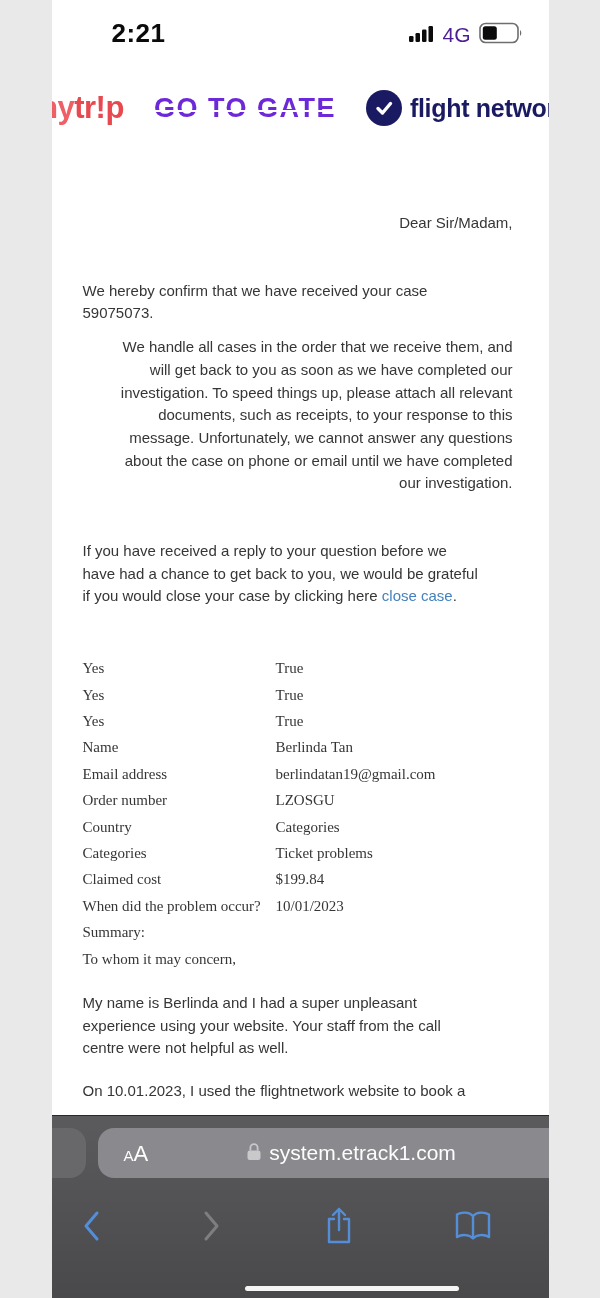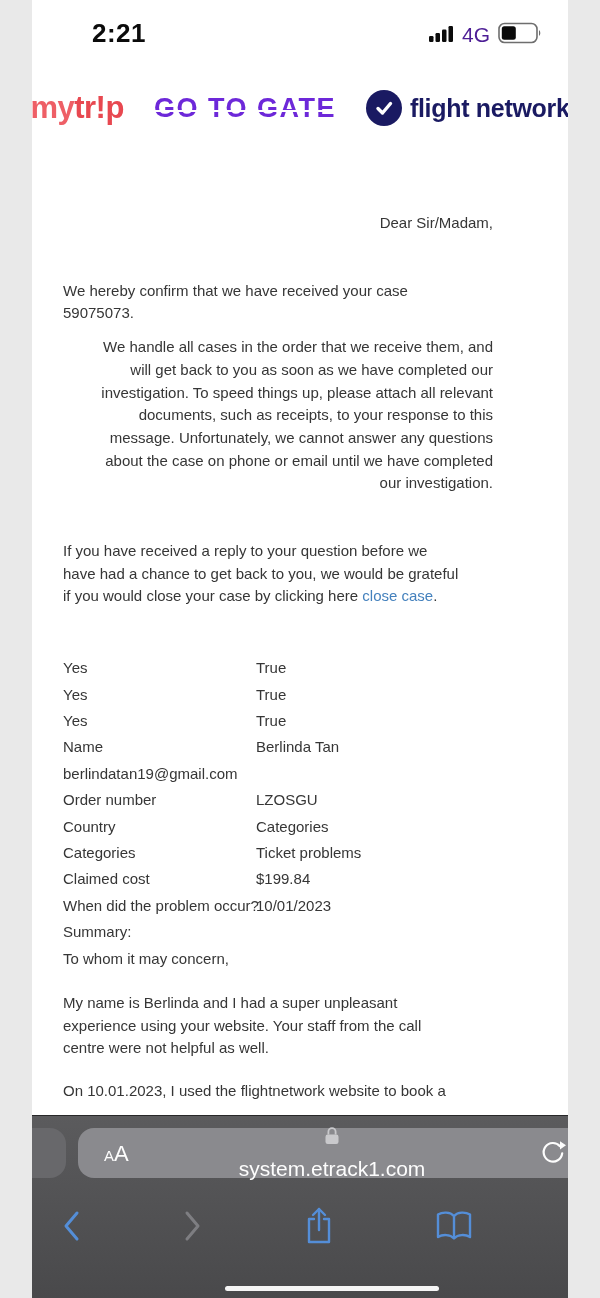--- a/index.html
+++ b/index.html
@@ -1,19 +1,19 @@
 <!DOCTYPE html>
 <html><head>
 <meta charset="utf-8">
 <style>
   * { margin:0; padding:0; box-sizing:border-box; }
   html,body { background:#e9e9e9; }
   body { font-family:"Liberation Sans", sans-serif; }
   .screen {
-    position:relative; width:536px; height:1298px;
+    position:relative; width:497px; height:1298px;
     background:#ffffff; overflow:hidden; margin:0 auto;
   }
 
   
   .status-time {
     position:absolute; left:60px; top:18px;
     font-size:26px; font-weight:600; color:#0b0b0b; letter-spacing:0.5px;
   }
   .status-right {
     position:absolute; right:24px; top:22px;
@@ -47,21 +47,21 @@
     font-size:15px; line-height:22.7px; color:#363636;
   }
   .email p { white-space:pre-line; }
   .mb45 { margin-bottom:45px;text-align:right; }
   .mb22 { margin-bottom:11px; }
   .mb47 { margin-bottom:47px; }
   .mb20 { margin-bottom:20px; }
   a.close-link { color:#4481bd; text-decoration:none; cursor:pointer; }
 
   .fields { margin-bottom:20px; }
-  .frow { display:flex; line-height:26.4px; }
+  .frow { display:flex; line-height:26.4px;font-family:Liberation Serif, serif; }
   .flabel { width:193px; flex:none; white-space:nowrap; }
   .fvalue { flex:1; white-space:nowrap; }
 
   
   .bottom-bar {
     position:absolute; left:0; top:1115px; width:600px; height:183px;
     background:linear-gradient(#5b5b5d, #49494b);
     border-top:1px solid rgba(0,0,0,0.45);
   }
   .tab-stub {
@@ -75,21 +75,21 @@
     background:#8a8a8e; border-radius:16px;
     display:flex; align-items:center; justify-content:center;
   }
   .aa-btn {
     position:absolute; left:26px; top:0; height:50px;
     display:flex; align-items:baseline; color:#fdfdfd;
     padding-top:13px; cursor:pointer;
   }
   .aa-small { font-size:15px; }
   .aa-large { font-size:22px; }
-  .url-center { display:flex; align-items:center; gap:8px;flex-direction:column; }
+  .url-center { display:flex; align-items:center; gap:8px; }
   .url-text { font-size:21px; color:#fdfdfd; }
   .reload-btn { position:absolute; right:20px; top:12px; cursor:pointer; }
 
   .nav-row {
     position:absolute; left:0; right:0; top:74px; height:72px;
     display:flex; justify-content:space-between; align-items:center;
     padding:0 28px;
   }
   .nav-btn { display:flex; align-items:center; justify-content:center; cursor:pointer; }
 
@@ -162,20 +162,21 @@
         </div>
         <div class="frow">
           <div class="flabel">Yes</div>
           <div class="fvalue">True</div>
         </div>
         <div class="frow">
           <div class="flabel">Name</div>
           <div class="fvalue">Berlinda Tan</div>
         </div>
         <div class="frow">
+          <div class="flabel">Email address</div>
           <div class="fvalue">berlindatan19@gmail.com</div>
         </div>
         <div class="frow">
           <div class="flabel">Order number</div>
           <div class="fvalue">LZOSGU</div>
         </div>
         <div class="frow">
           <div class="flabel">Country</div>
           <div class="fvalue">Categories</div>
         </div>

